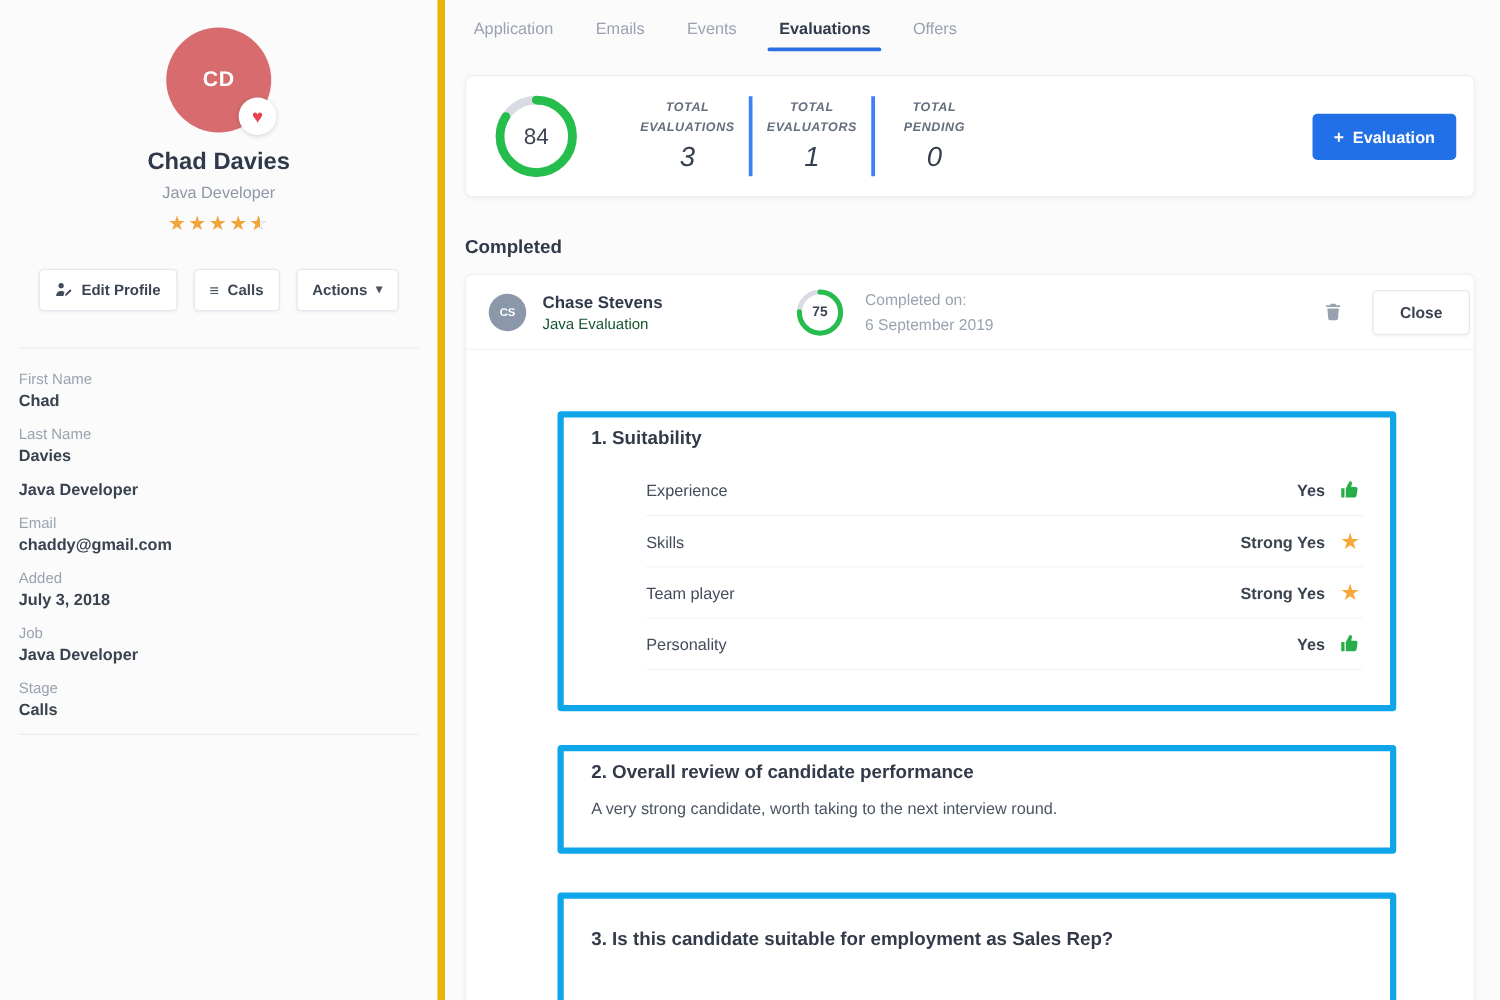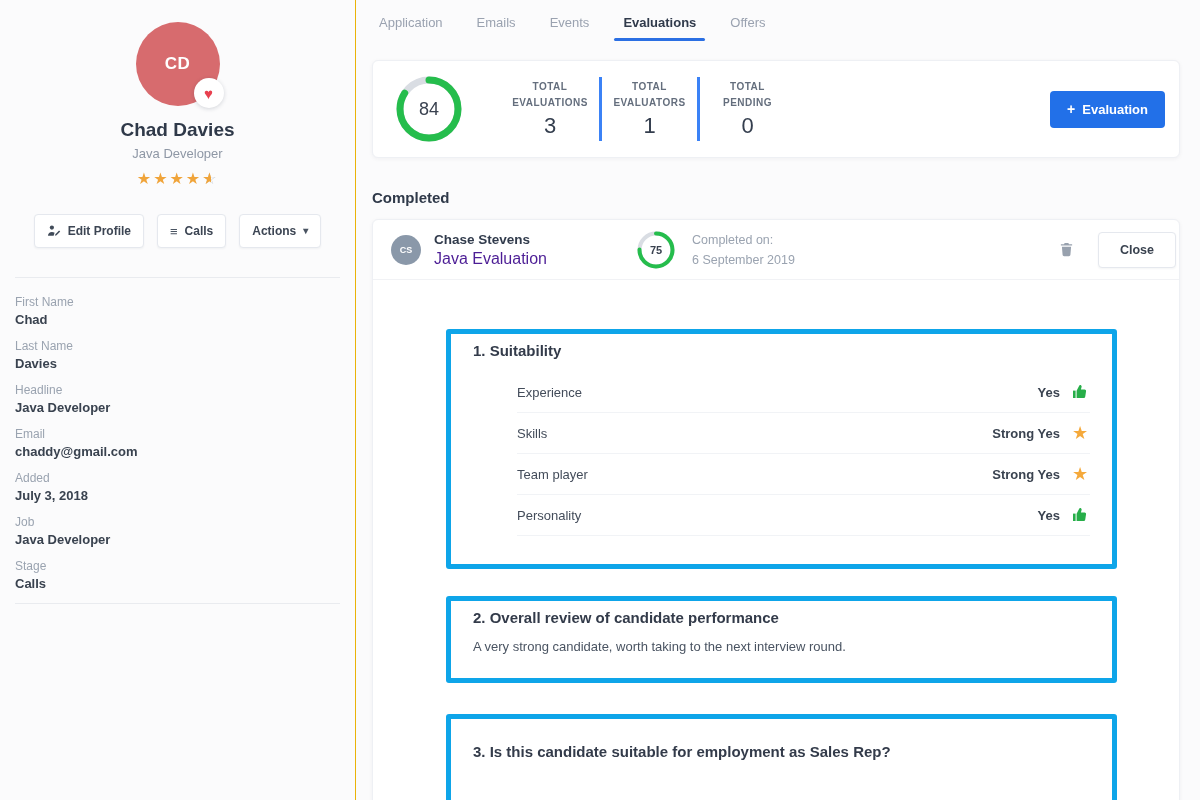--- a/index.html
+++ b/index.html
@@ -1,21 +1,21 @@
 <!DOCTYPE html>
 <html><head>
 <meta charset="utf-8">
 <style>
   * { margin:0; padding:0; box-sizing:border-box; }
   html,body { width:1200px; height:800px; }
   body { font-family:"Liberation Sans", sans-serif; background:#fbfbfc; color:#39424f; overflow:hidden; }
   .page { width:1200px; height:800px; display:flex; overflow:hidden; }
 
   
-  .sidebar { width:356px; min-width:356px; border-right:1px solid #eab308; padding-top:22px; height:800px; }
+  .sidebar { width:356px; min-width:356px; border-right:6px solid #eab308; padding-top:22px; height:800px; }
   .avatar-wrap { width:84px; margin:0 auto; position:relative; }
   .avatar { width:84px; height:84px; border-radius:50%; background:#d76b6e; color:#fff;
             display:flex; align-items:center; justify-content:center; font-size:17px; font-weight:bold; letter-spacing:.5px; }
   .heart-badge { position:absolute; right:-4px; bottom:-2px; width:30px; height:30px; border-radius:50%;
                  background:#fff; box-shadow:0 1px 4px rgba(30,40,60,.18); display:flex; align-items:center; justify-content:center; cursor:pointer; }
   .heart-badge span { color:#e8404f; font-size:15px; line-height:1; }
   .cand-name { text-align:center; margin-top:13px; font-size:19px; font-weight:bold; color:#2f3949; }
   .cand-headline { text-align:center; margin-top:5px; font-size:13px; color:#8e97a5; }
   .stars { text-align:center; margin-top:8px; font-size:16px; color:#f0a43a; letter-spacing:2px; cursor:pointer; }
   .star-half { position:relative; display:inline-block; width:1em; }
@@ -37,38 +37,38 @@
   .tabs { display:flex; height:45px; align-items:stretch; margin-left:-10px; }
   .tab { padding:0 17px; font-size:13px; color:#9aa2b0; display:flex; align-items:center; position:relative; cursor:pointer; }
   .tab.active { color:#303a4b; font-weight:bold; }
   .tab.active::after { content:""; position:absolute; left:8px; right:8px; bottom:4px; height:3px; background:#2b6fe3; border-radius:2px; }
 
   .card { background:#fff; border:1px solid #eef0f4; border-radius:6px; box-shadow:0 1px 4px rgba(30,40,60,.05); }
   .summary-card { margin-top:15px; height:98px; display:flex; align-items:center; padding:0 14px 0 22px; }
   .ring-wrap { position:relative; width:68px; height:68px; }
   .ring-wrap .ring-num { position:absolute; inset:0; display:flex; align-items:center; justify-content:center;
                          font-size:18px; color:#3a4250; }
-  .stats { display:flex; margin-left:38px; }
+  .stats { display:flex; margin-left:38px;font-style:italic; }
   .stat { width:98px; text-align:center; padding:2px 6px; }
   .stat + .stat { border-left:3px solid #3b82f6; }
   .stat-label { font-size:10px; font-weight:bold; color:#646e7d; letter-spacing:.5px; line-height:1.55; }
   .stat-value { font-size:22px; color:#343e4e; margin-top:3px; }
   .add-btn { margin-left:auto; background:#2270e8; border:none; border-radius:4px; color:#fff; font-size:13px; font-weight:bold;
              padding:11px 17px; display:flex; align-items:center; gap:7px; cursor:pointer; font-family:"Liberation Sans", sans-serif; }
   .add-btn .glyph { font-size:14px; font-weight:bold; line-height:1; }
 
   .completed-heading { margin-top:31px; font-size:15px; font-weight:bold; color:#2f3949; }
 
   .eval-card { margin-top:13px; height:620px; }
   .eval-header { display:flex; align-items:center; height:60px; padding:0 3px 0 18px; border-bottom:1px solid #f1f2f5; }
   .cs-avatar { width:30px; height:30px; border-radius:50%; background:#8a98a9; color:#fff; font-size:9px; font-weight:bold;
                display:flex; align-items:center; justify-content:center; }
   .evaluator { margin-left:13px; width:180px; }
   .evaluator .ev-name { font-size:13.5px; font-weight:bold; color:#313b4c; }
-  .evaluator .ev-sub { font-size:16px; color:#4c1d95; margin-top:3px; }
+  .evaluator .ev-sub { font-size:12px; color:#14532d; margin-top:3px; }
   .ring-sm-wrap { position:relative; width:40px; height:40px; margin-left:22px; }
   .ring-sm-wrap .ring-num { position:absolute; inset:0; display:flex; align-items:center; justify-content:center;
                             font-size:11px; font-weight:bold; color:#3a4250; }
   .completed-on { margin-left:16px; font-size:12.5px; color:#9aa3b0; line-height:1.6; }
   .trash-btn { margin-left:auto; background:none; border:none; cursor:pointer; padding:4px; display:flex; }
   .close-btn { margin-left:20px; background:#fff; border:1px solid #e5e8ee; border-radius:4px; padding:10px 21px;
                font-size:12.5px; font-weight:bold; color:#39424f; cursor:pointer; box-shadow:0 1px 2px rgba(40,50,70,.05);
                font-family:"Liberation Sans", sans-serif; }
 
   .eval-body { padding:49px 62px 0 73px; }
@@ -128,21 +128,20 @@
     <div class="fields">
       <div class="field">
         <div class="f-label">First Name</div>
         <div class="f-value">Chad</div>
       </div>
       <div class="field">
         <div class="f-label">Last Name</div>
         <div class="f-value">Davies</div>
       </div>
       <div class="field">
-        <div class="f-label">Headline</div>
         <div class="f-value">Java Developer</div>
       </div>
       <div class="field">
         <div class="f-label">Email</div>
         <div class="f-value">chaddy@gmail.com</div>
       </div>
       <div class="field">
         <div class="f-label">Added</div>
         <div class="f-value">July 3, 2018</div>
       </div>

